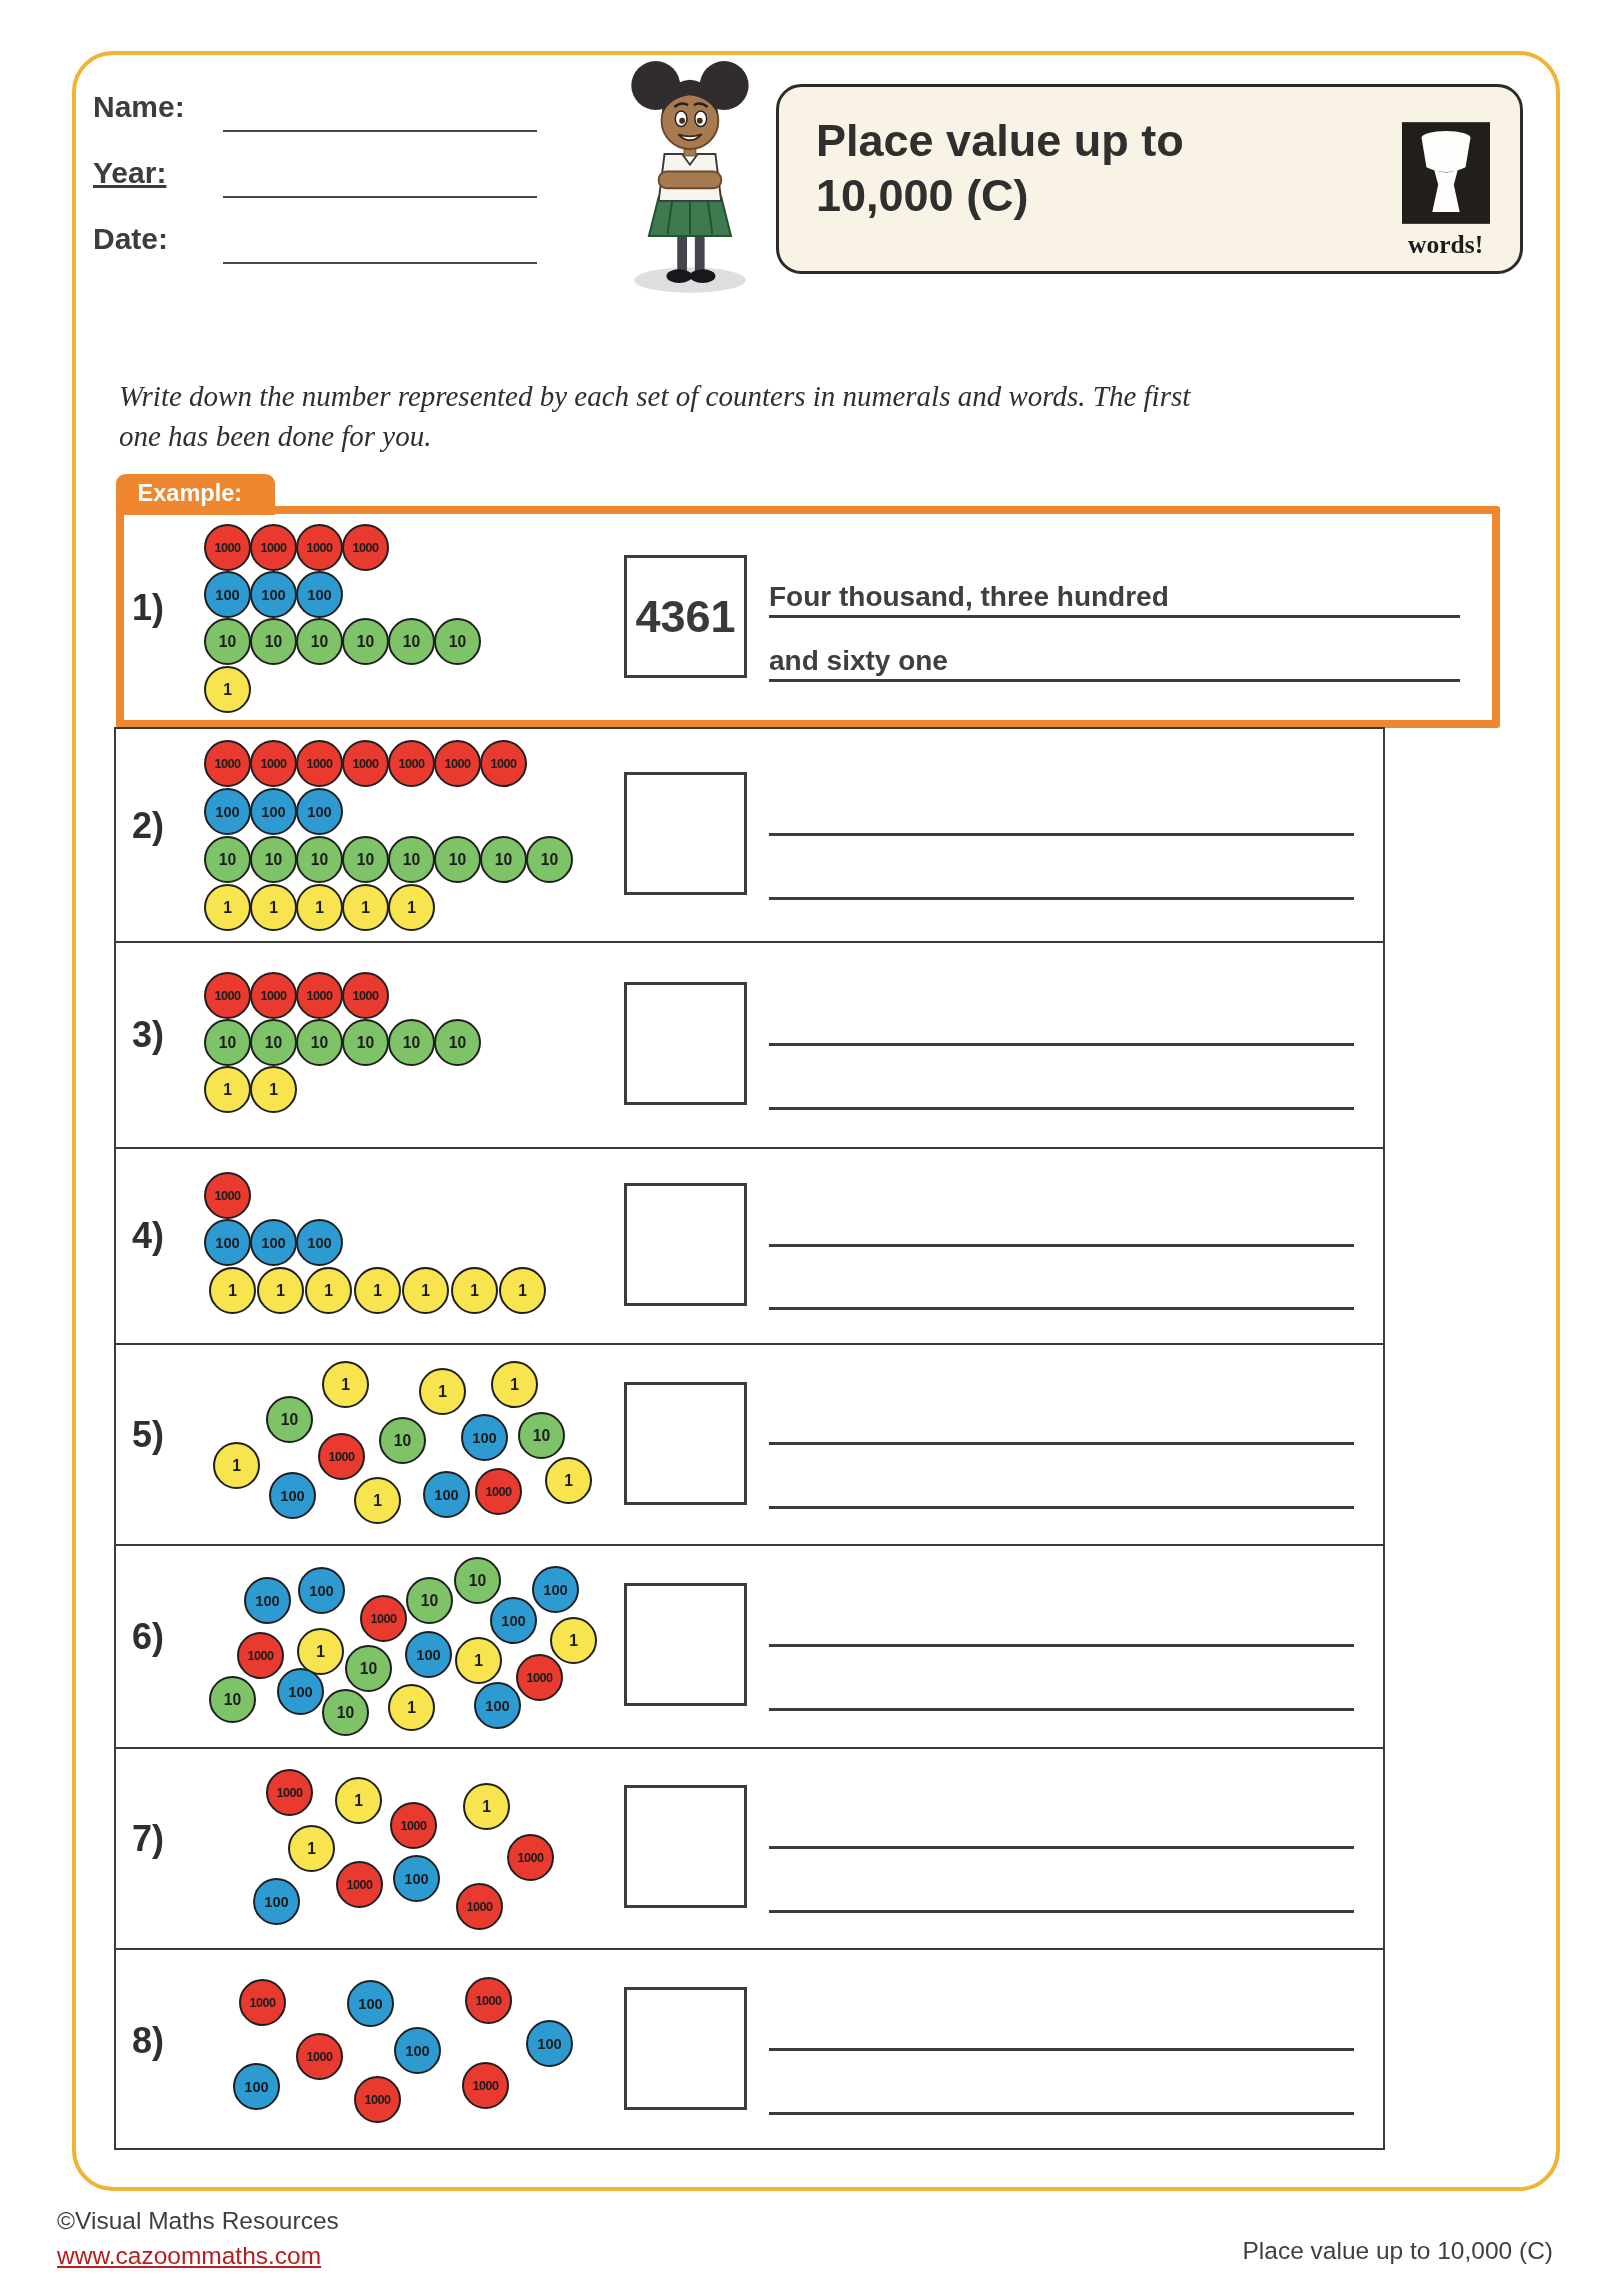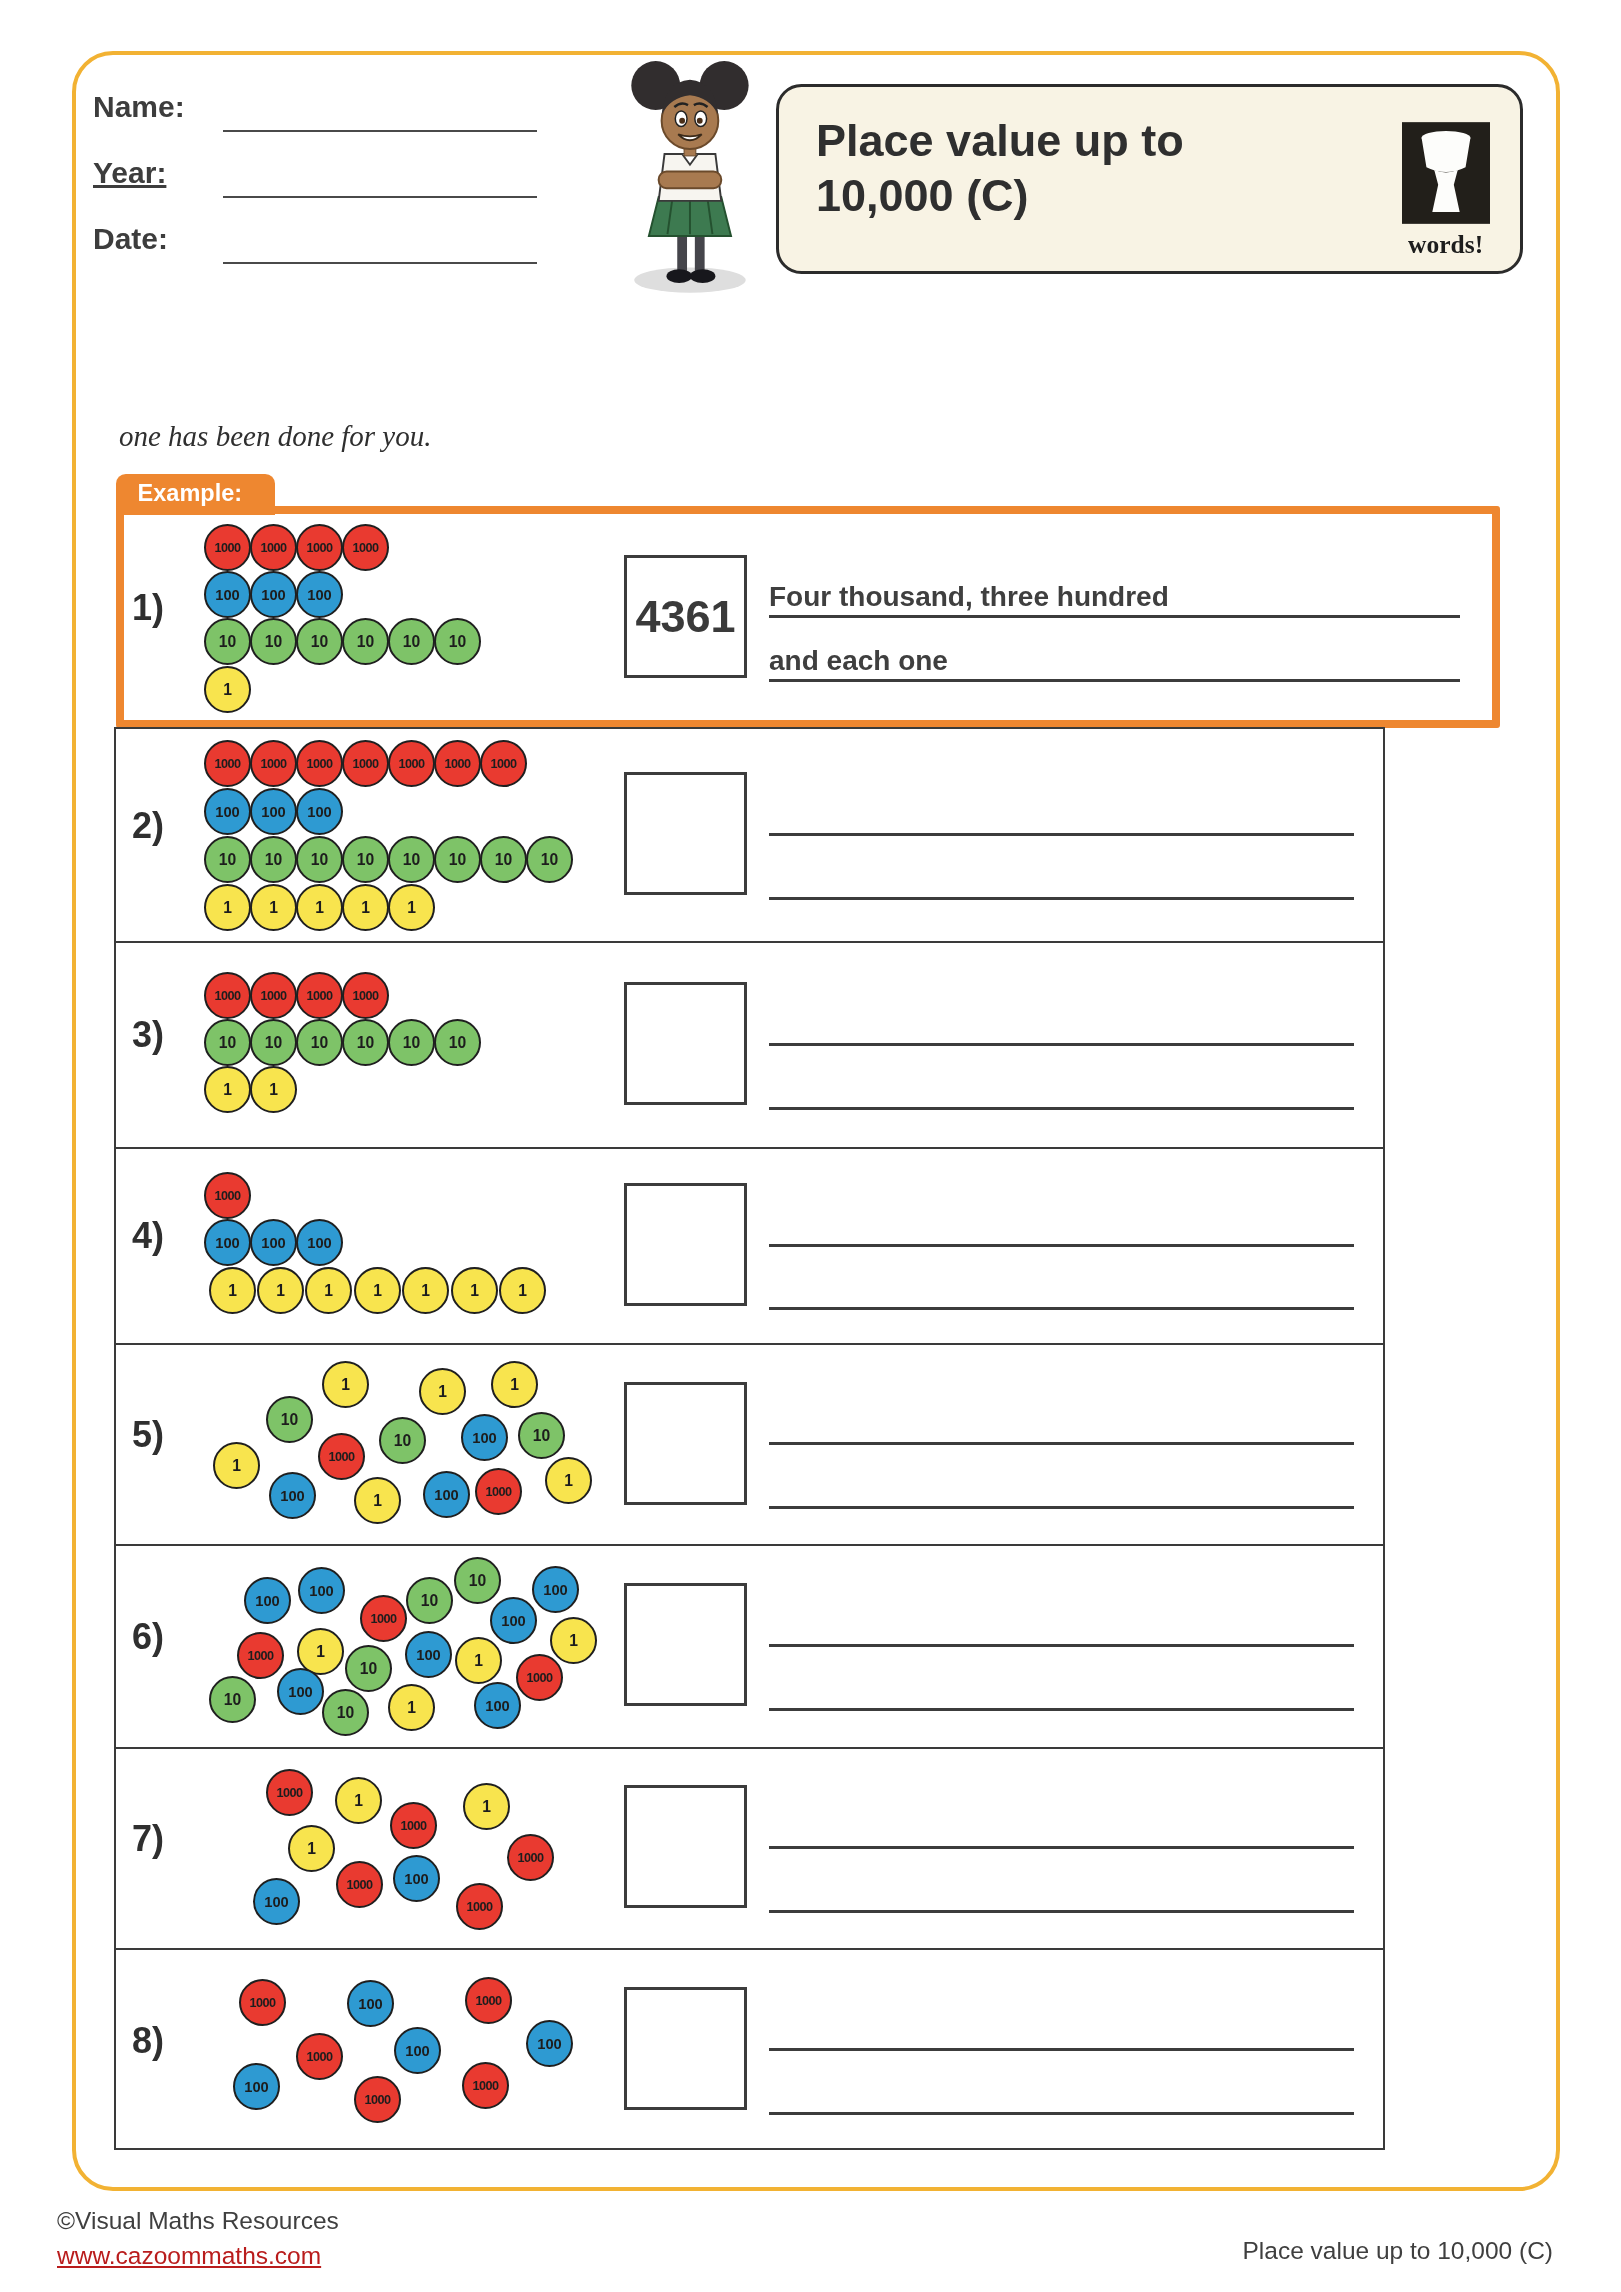--- a/index.html
+++ b/index.html
@@ -113,20 +113,21 @@
           <rect width="90" height="104" fill="#221f1a"></rect>
           <ellipse cx="45" cy="16" rx="25" ry="7" fill="#fdfdfb"></ellipse>
           <path d="M20,16 L25,46 Q45,56 65,46 L70,16 Q45,24 20,16 Z" fill="#fdfdfb"></path>
           <path d="M33,49 L37,64 L31,92 L59,92 L53,64 L57,49 Q45,54 33,49 Z" fill="#fdfdfb"></path>
         </svg>
       </span>
       <div id="logo-text">words!</div>
     </div>
   </div>
 
+  <div class="instr" style="top:380px;">Write down the number represented by each set of counters in numerals and words. The first</div>
   <div class="instr" style="top:420px;">one has been done for you.</div>
 
   <div id="example-tab">Example:</div>
   <div id="example-frame"></div>
 
   <div id="table-frame"></div>
 
   <div id="questions-layer">
       <div class="q-label" style="left: 132px; top: 587px;">1)</div>
       <div class="counter c1000" style="left: 204px; top: 524px; background: rgb(233, 58, 48);">1000</div>
@@ -143,21 +144,21 @@
       <div class="counter c10" style="left: 388px; top: 618px; background: rgb(126, 195, 104);">10</div>
       <div class="counter c10" style="left: 434px; top: 618px; background: rgb(126, 195, 104);">10</div>
       <div class="counter c1" style="left: 204px; top: 666px; background: rgb(248, 228, 78);">1</div>
       <div class="answer-box" style="left: 624px; top: 555px;">
         <span>4361</span>
       </div>
       <div class="answer-line" style="left: 769px; top: 570px; width: 691px;">
         <span>Four thousand, three hundred</span>
       </div>
       <div class="answer-line" style="left: 769px; top: 634px; width: 691px;">
-        <span>and each one</span>
+        <span>and sixty one</span>
       </div>
       <div class="q-label" style="left: 132px; top: 805px;">2)</div>
       <div class="counter c1000" style="left: 204px; top: 740px; background: rgb(233, 58, 48);">1000</div>
       <div class="counter c1000" style="left: 250px; top: 740px; background: rgb(233, 58, 48);">1000</div>
       <div class="counter c1000" style="left: 296px; top: 740px; background: rgb(233, 58, 48);">1000</div>
       <div class="counter c1000" style="left: 342px; top: 740px; background: rgb(233, 58, 48);">1000</div>
       <div class="counter c1000" style="left: 388px; top: 740px; background: rgb(233, 58, 48);">1000</div>
       <div class="counter c1000" style="left: 434px; top: 740px; background: rgb(233, 58, 48);">1000</div>
       <div class="counter c1000" style="left: 480px; top: 740px; background: rgb(233, 58, 48);">1000</div>
       <div class="counter c100" style="left: 204px; top: 788px; background: rgb(46, 154, 210);">100</div>

